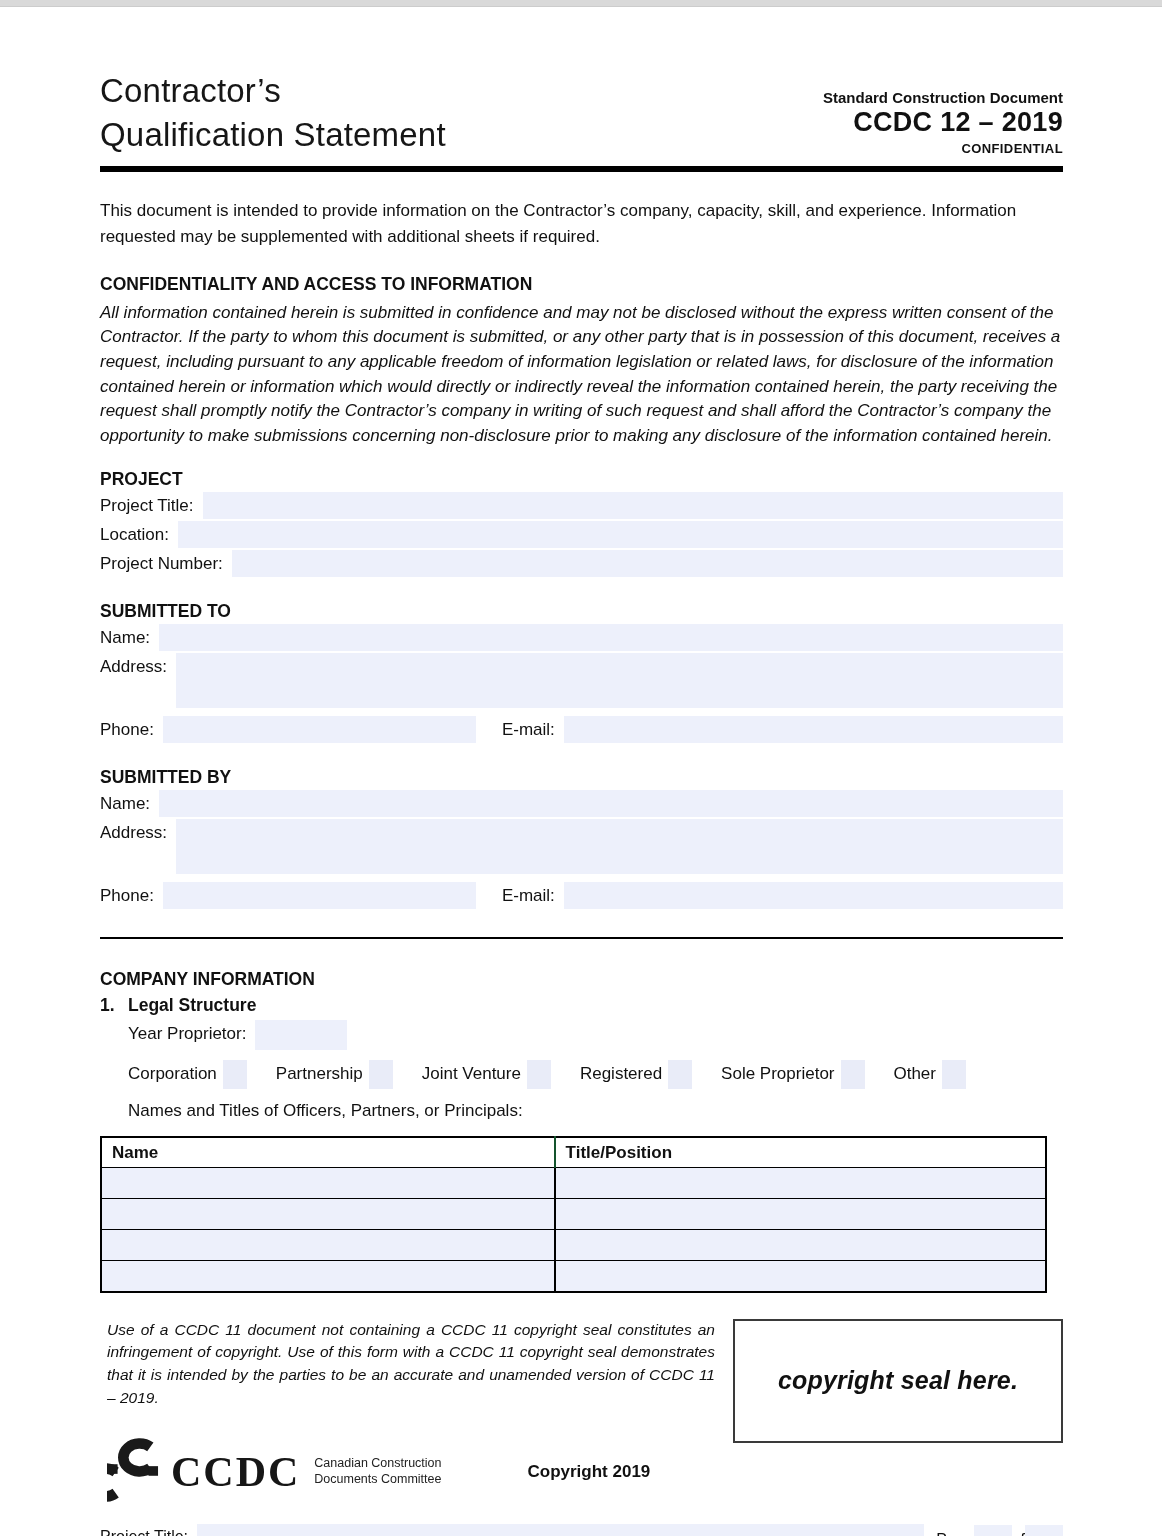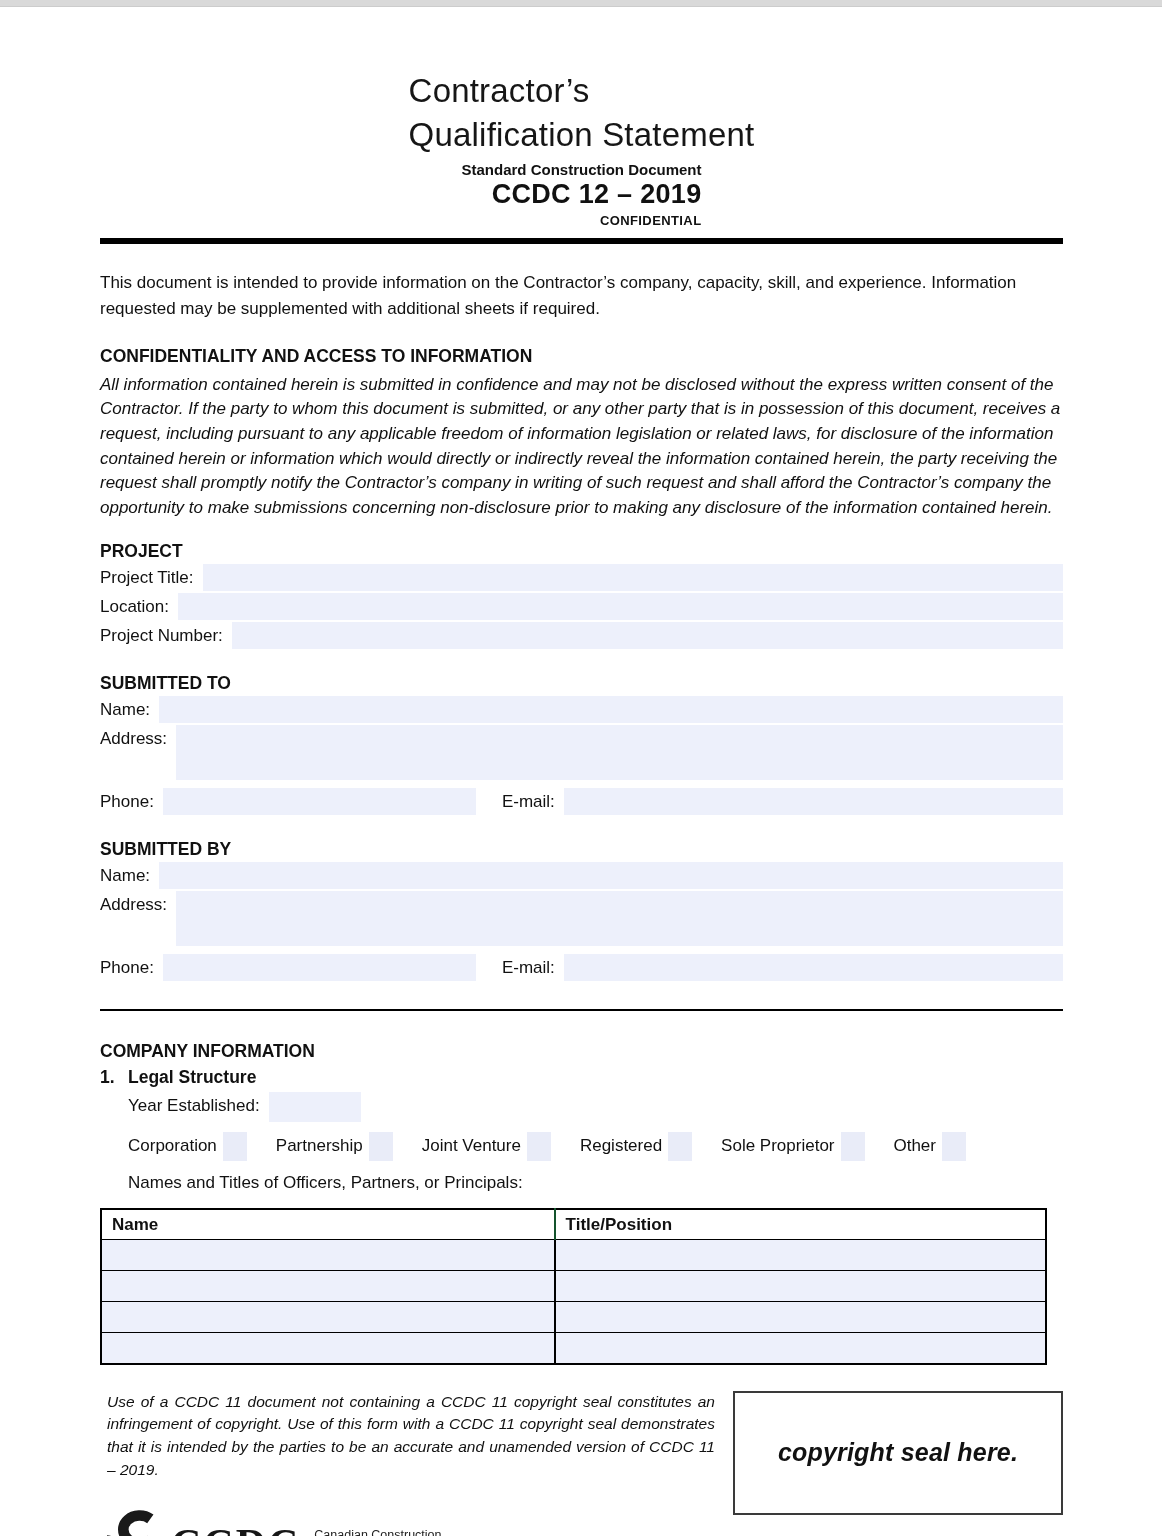--- a/index.html
+++ b/index.html
@@ -5,21 +5,21 @@
   html,body { margin:0; padding:0; }
   body {
     width:1162px; height:1536px; background:#ffffff; overflow:hidden;
     font-family:"Liberation Sans", sans-serif; color:#111;
     -webkit-font-smoothing:antialiased;
   }
   .top-strip { height:6px; background:#d9d9d9; border-bottom:1px solid #cccccc; }
   .page { padding:62px 99px 0 100px; }
 
   
-  .header { display:flex; justify-content:space-between; align-items:center;flex-direction:column; }
+  .header { display:flex; justify-content:space-between; align-items:flex-end; }
   .doc-title { font-size:33px; line-height:1.32; font-weight:400; color:#161616; letter-spacing:0.2px; }
   .header-right { text-align:right; padding-top:5px; }
   .doc-type { font-size:15px; font-weight:600; }
   .doc-code { font-size:27px; font-weight:700; margin-top:1px; letter-spacing:0.3px; }
   .confidential { font-size:13px; font-weight:700; margin-top:3px; letter-spacing:0.4px; }
   .thick-rule { height:6px; background:#000; margin-top:10px; }
 
   
   .intro { font-size:17px; line-height:1.52; margin:26px 0 0 0; }
   .sec-heading { font-size:17.5px; font-weight:700; }
@@ -155,21 +155,21 @@
 
   <div class="mid-rule"></div>
 
   <div class="sec-heading h-ci">COMPANY INFORMATION</div>
   <div class="ci-item">
     <span class="ci-num">1.</span>
     <span>Legal Structure</span>
   </div>
   <div class="ci-indent">
     <div class="frow year-row">
-      <span class="lbl">Year Established:</span>
+      <span class="lbl">Year Proprietor:</span>
       <span class="field year-field"></span>
     </div>
     <div class="cb-row">
       <span class="cb-item">
         <span>Corporation</span>
         <span class="checkbox"></span>
       </span>
       <span class="cb-item">
         <span>Partnership</span>
         <span class="checkbox"></span>

